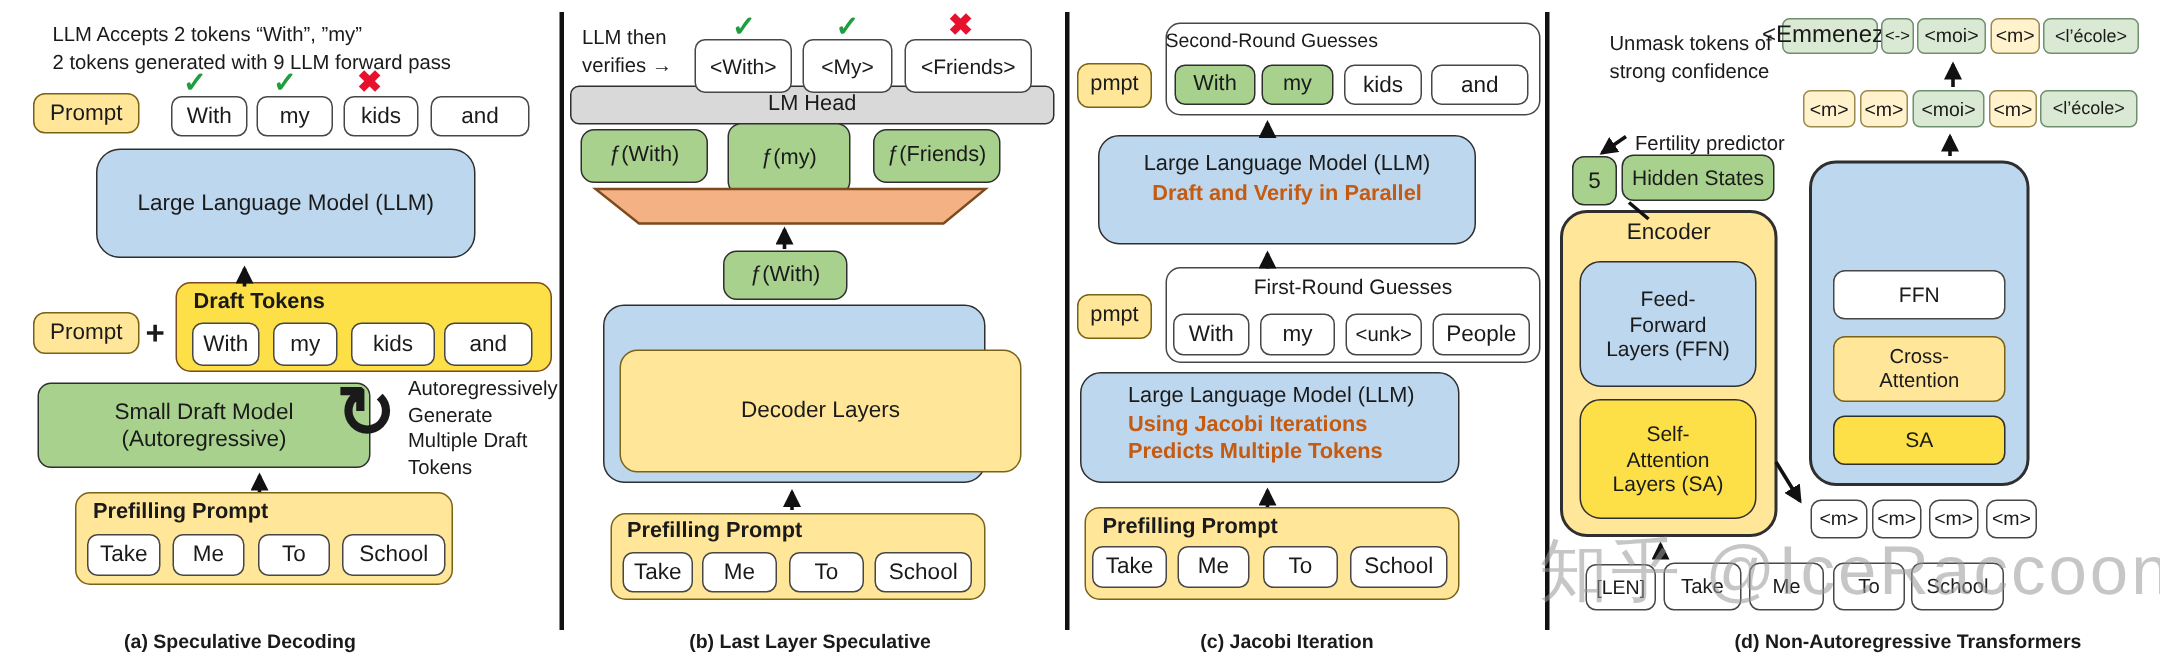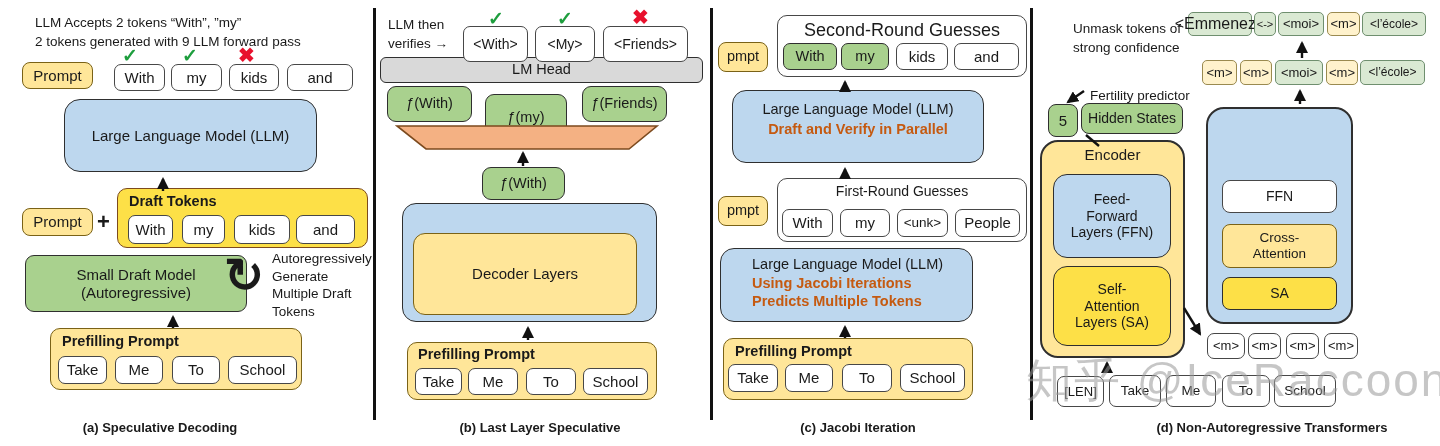--- a/index.html
+++ b/index.html
@@ -108,42 +108,42 @@
   <div class="bx gray" style="left:380px;top:57px;width:323px;height:26px;font-size:14.5px">LM Head</div>
 
   <div class="bx token z3" style="left:463px;top:26px;width:65px;height:36px;font-size:14px">&lt;With&gt;</div>
   <div class="bx token z3" style="left:535px;top:26px;width:60px;height:36px;font-size:14px">&lt;My&gt;</div>
   <div class="bx token z3" style="left:603px;top:26px;width:85px;height:36px;font-size:14px">&lt;Friends&gt;</div>
   <span class="txt check z3" style="left:488px;top:7px">✓</span>
   <span class="txt check z3" style="left:557px;top:7px">✓</span>
   <span class="txt cross z3" style="left:632px;top:4px">✖</span>
 
   <div class="bx green" style="left:387px;top:86px;width:85px;height:36px;font-size:14.5px">ƒ(With)</div>
-  <div class="bx green" style="left:485px;top:94px;width:82px;height:48px;font-size:14.5px">ƒ(my)</div>
+  <div class="bx green" style="left:485px;top:82px;width:82px;height:48px;font-size:14.5px">ƒ(my)</div>
   <div class="bx green" style="left:582px;top:86px;width:85px;height:36px;font-size:14.5px">ƒ(Friends)</div>
 
   <div class="bx z3" style="left:427px;top:127px;width:200px;height:20px;font-size:14.5px">MLP Projection</div>
 
   <div class="bx green" style="left:482px;top:167px;width:83px;height:33px;font-size:14.5px">ƒ(With)</div>
 
   <div class="bx blue" style="left:402px;top:203px;width:255px;height:119px"></div>
-  <div class="bx yellow" style="left:413px;top:233px;width:224px;height:82px;font-size:15px;border-radius:12px">Decoder Layers</div>
+  <div class="bx yellow" style="left:413px;top:233px;width:268px;height:82px;font-size:15px;border-radius:12px">Decoder Layers</div>
 
   <div class="bx yellow" style="left:407px;top:342px;width:250px;height:58px;border-radius:10px"></div>
   <div class="txt" style="left:418px;top:345px;font-size:14.5px;font-weight:600">Prefilling Prompt</div>
   <div class="bx token" style="left:415px;top:368px;width:47px;height:27px">Take</div>
   <div class="bx token" style="left:468px;top:368px;width:50px;height:27px">Me</div>
   <div class="bx token" style="left:526px;top:368px;width:50px;height:27px">To</div>
   <div class="bx token" style="left:583px;top:368px;width:65px;height:27px">School</div>
 
   <div class="caption" style="left:420px;width:240px">(b) Last Layer Speculative</div>
 
   <div class="bx yellow" style="left:718px;top:42px;width:50px;height:30px;font-size:14.5px">pmpt</div>
   <div class="bx container-white" style="left:777px;top:15px;width:250px;height:62px"></div>
-  <div class="txt" style="left:777px;top:19px;width:250px;text-align:center;font-size:18px">Second-Round Guesses</div>
+  <div class="txt" style="left:777px;top:19px;width:250px;font-size:13px">Second-Round Guesses</div>
   <div class="bx green" style="left:783px;top:43px;width:54px;height:27px;font-size:14.5px;border-radius:7px">With</div>
   <div class="bx green" style="left:841px;top:43px;width:48px;height:27px;font-size:14.5px;border-radius:7px">my</div>
   <div class="bx token" style="left:896px;top:43px;width:52px;height:27px">kids</div>
   <div class="bx token" style="left:954px;top:43px;width:65px;height:27px">and</div>
 
   <div class="bx blue" style="left:732px;top:90px;width:252px;height:73px"></div>
   <div class="txt" style="left:732px;top:100px;width:252px;text-align:center;font-size:14.5px">Large Language Model (LLM)</div>
   <div class="txt orangeTxt" style="left:732px;top:120px;width:252px;text-align:center;font-size:14.5px">Draft and Verify in Parallel</div>
 
   <div class="bx container-white" style="left:777px;top:178px;width:250px;height:64px"></div>

